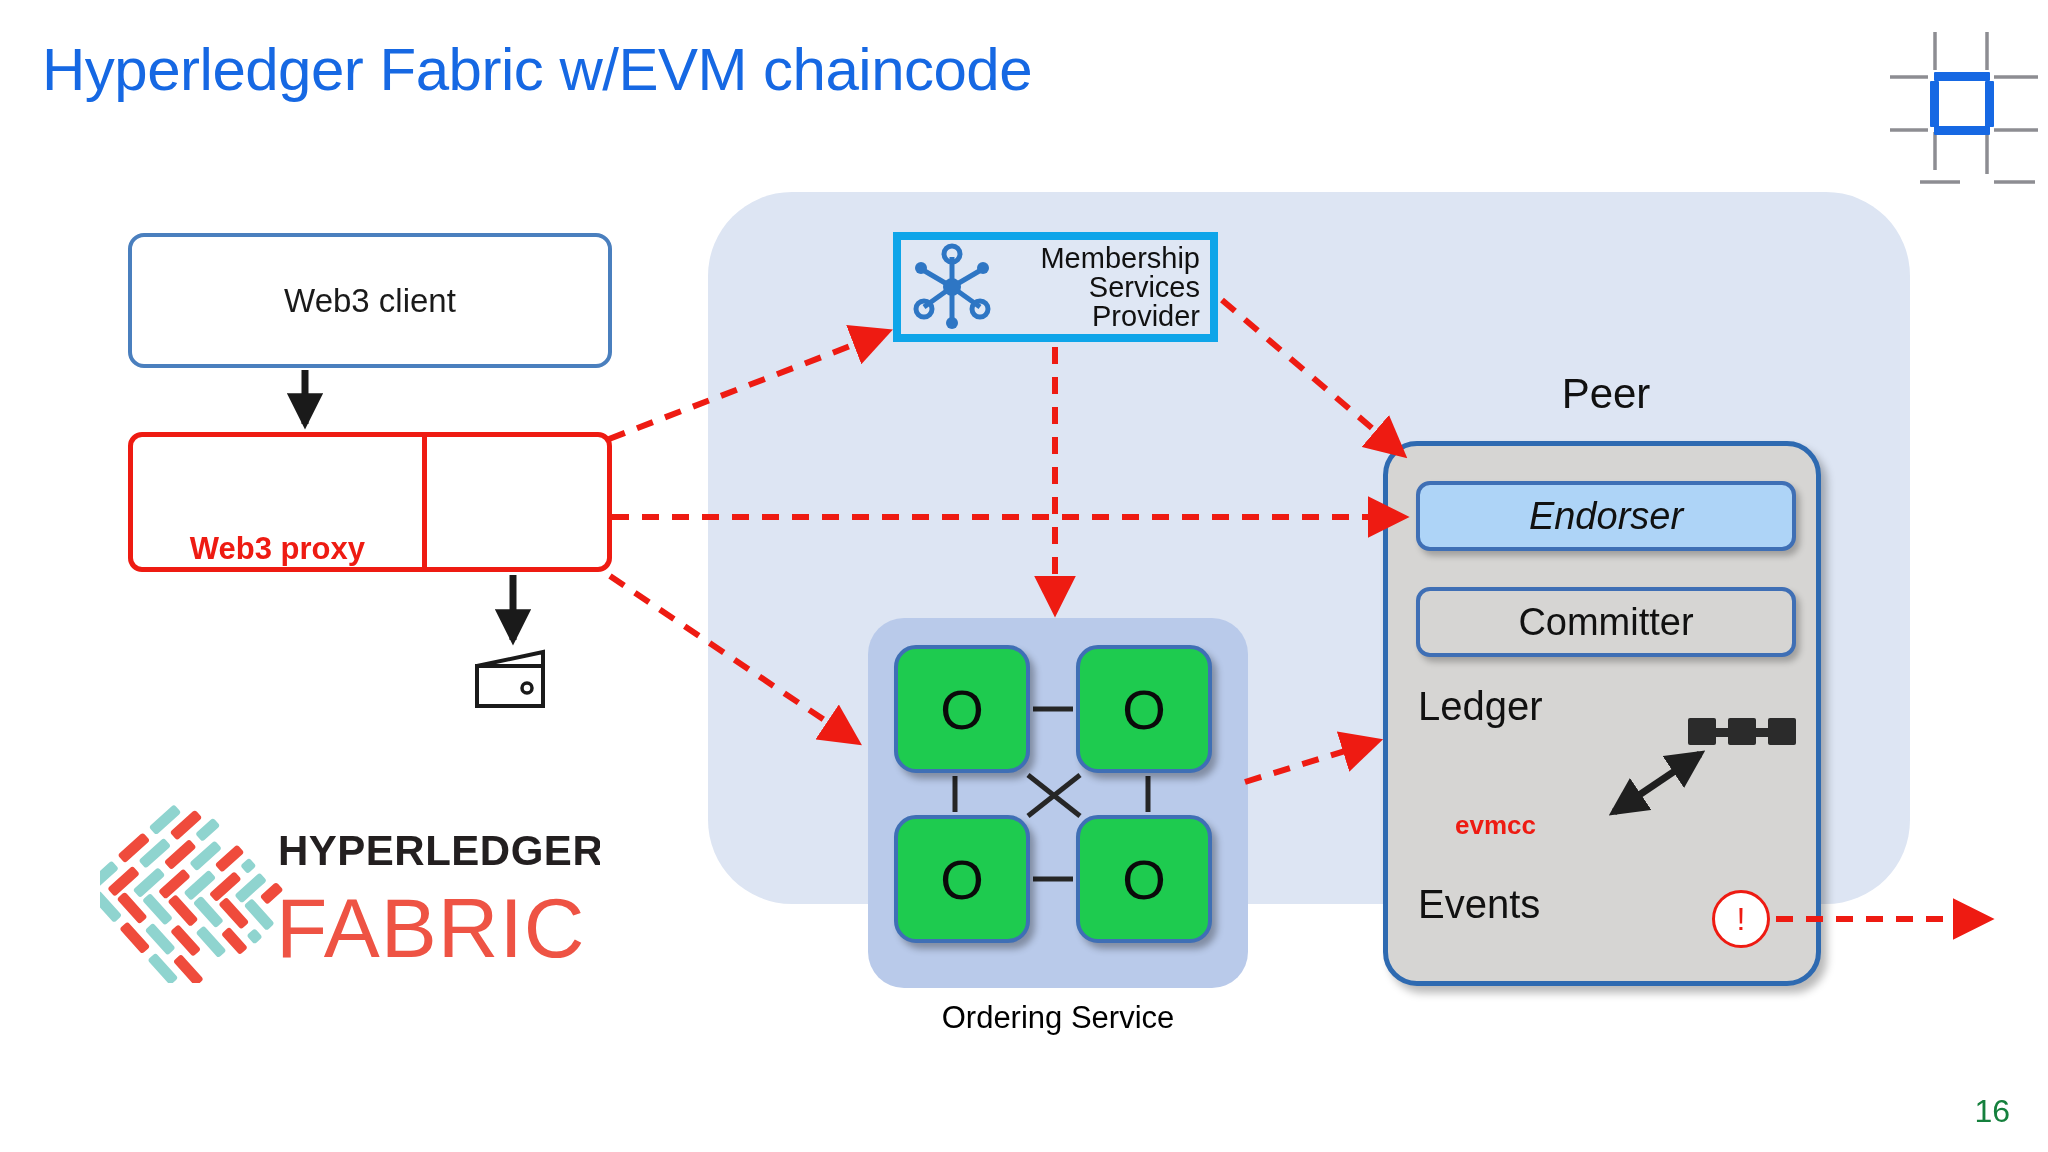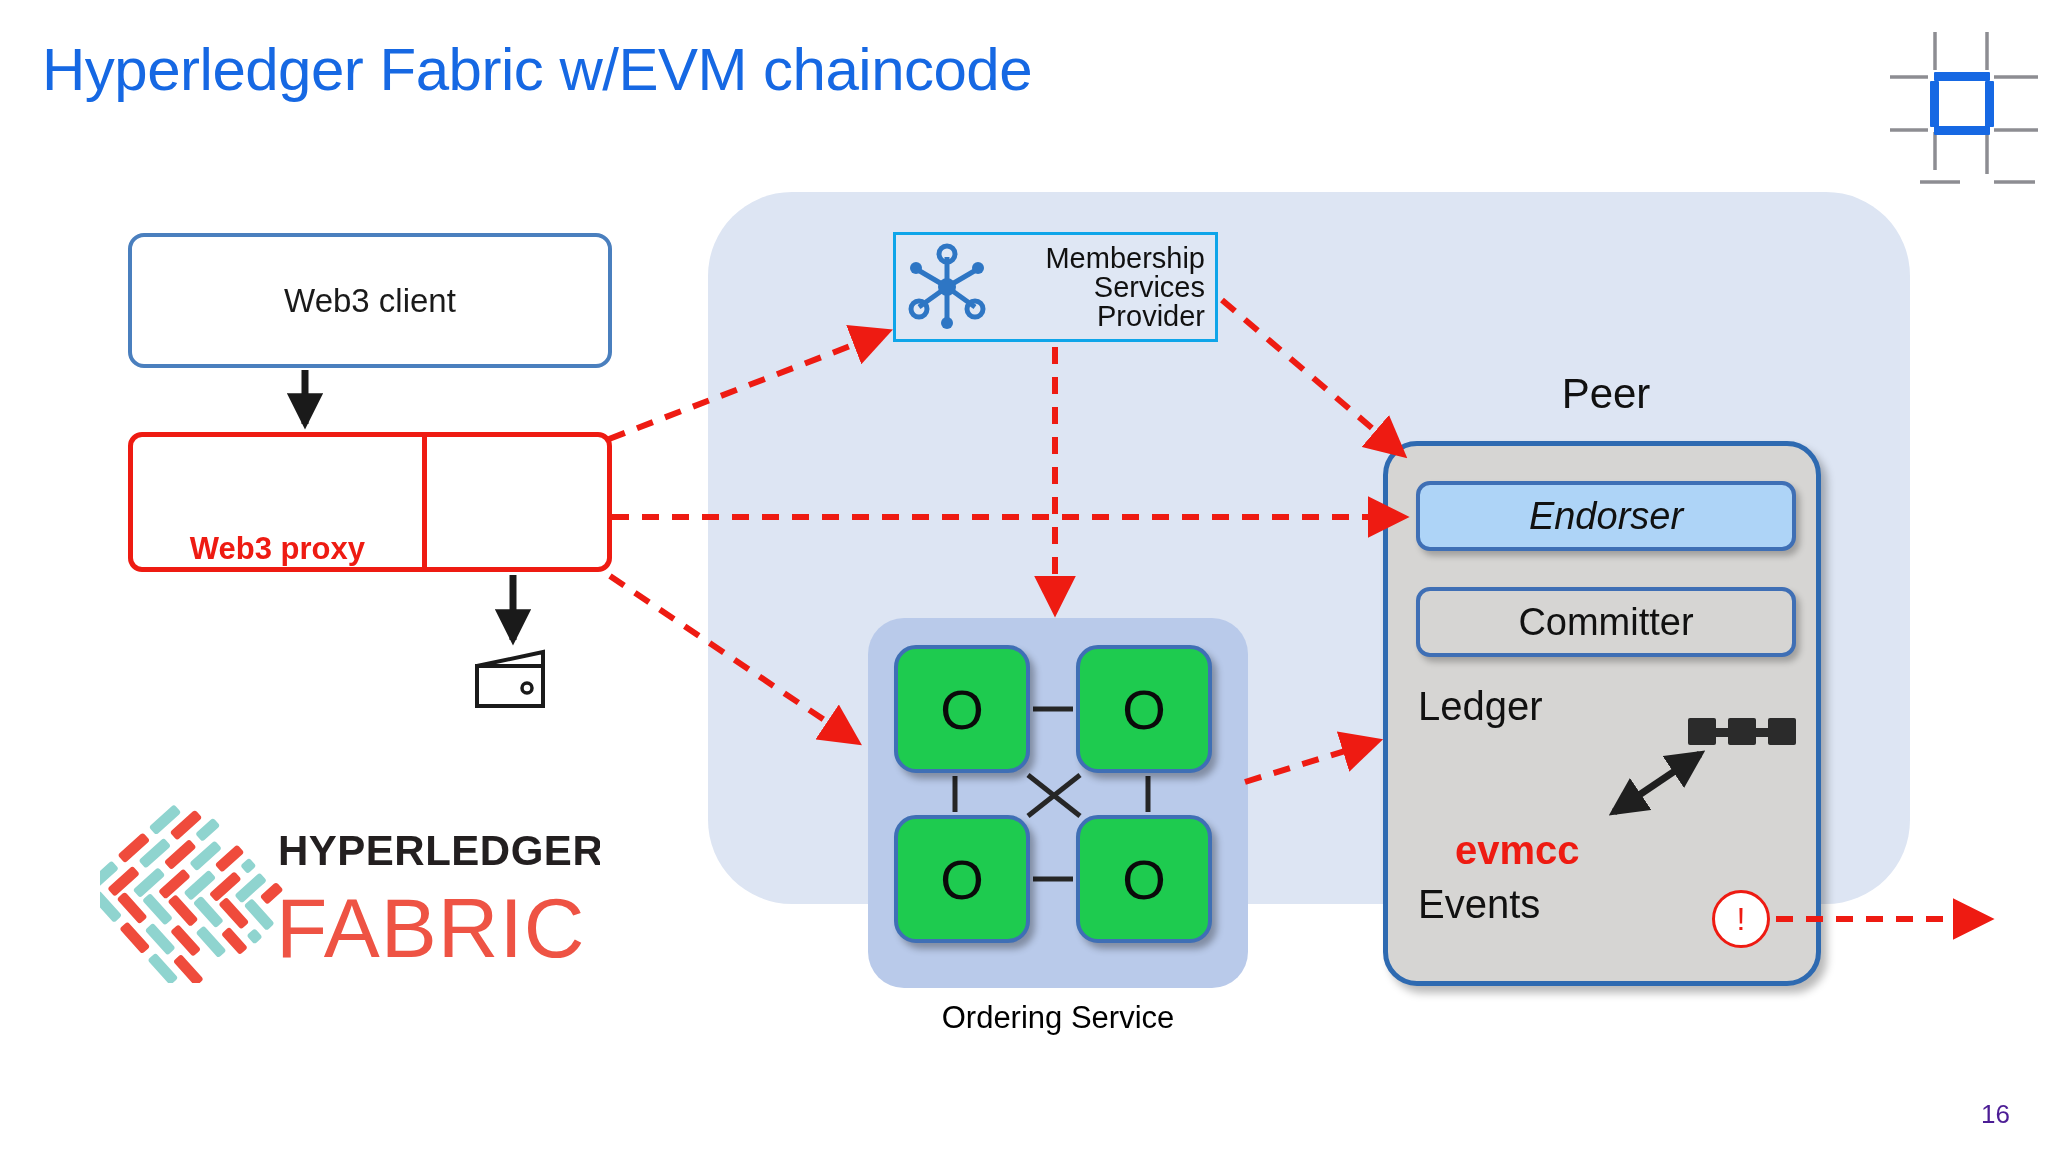--- a/index.html
+++ b/index.html
@@ -111,21 +111,21 @@
     font-size: 31px;
     color: #1a1a1a;
   }
 
   
   .msp-box {
     left: 893px;
     top: 232px;
     width: 325px;
     height: 110px;
-    border: 3px solid #0ea5e9;
+    border: 8px solid #0ea5e9;
     background: #dfe7f4;
     display: flex;
     align-items: center;
     padding: 0 6px 0 8px;
     box-sizing: border-box;
   }
   .msp-icon { width: 86px; height: 92px; flex: 0 0 86px; }
   .msp-label {
     flex: 1 1 auto;
     text-align: right;
@@ -221,24 +221,23 @@
     position: absolute;
     left: 1418px;
     top: 684px;
     font-size: 40px;
     color: #111111;
   }
   .evmcc-label {
     position: absolute;
     left: 1455px;
     top: 810px;
-    font-size: 40px;
+    font-size: 26px;
     font-weight: bold;
     color: #ee1b12;
-    margin-top: 18px;
   }
   .events-label {
     position: absolute;
     left: 1418px;
     top: 882px;
     font-size: 40px;
     color: #111111;
   }
 
   
@@ -299,22 +298,22 @@
     position: absolute;
     left: 0; top: 0;
     width: 2048px; height: 1152px;
     pointer-events: none;
   }
 
   .page-number {
     position: absolute;
     right: 38px;
     bottom: 22px;
-    font-size: 26px;
-    color: #4c1d95;
+    font-size: 32px;
+    color: #15803d;
   }
 </style>
 </head>
 <body>
 
 <div id="slide">
 
   <div class="slide-title">Hyperledger Fabric w/EVM chaincode</div>
 
   <div class="corner-logo">

